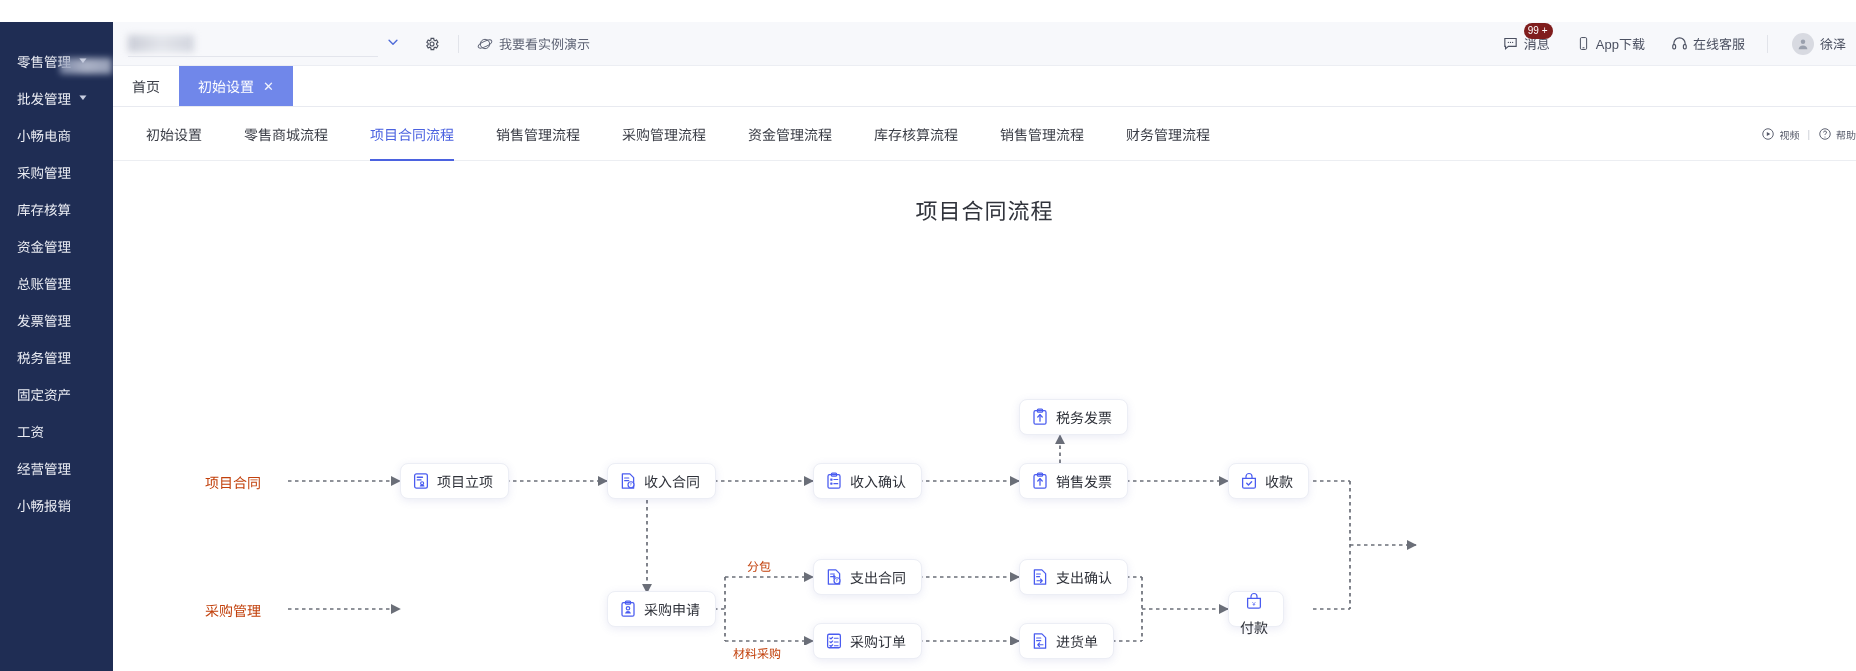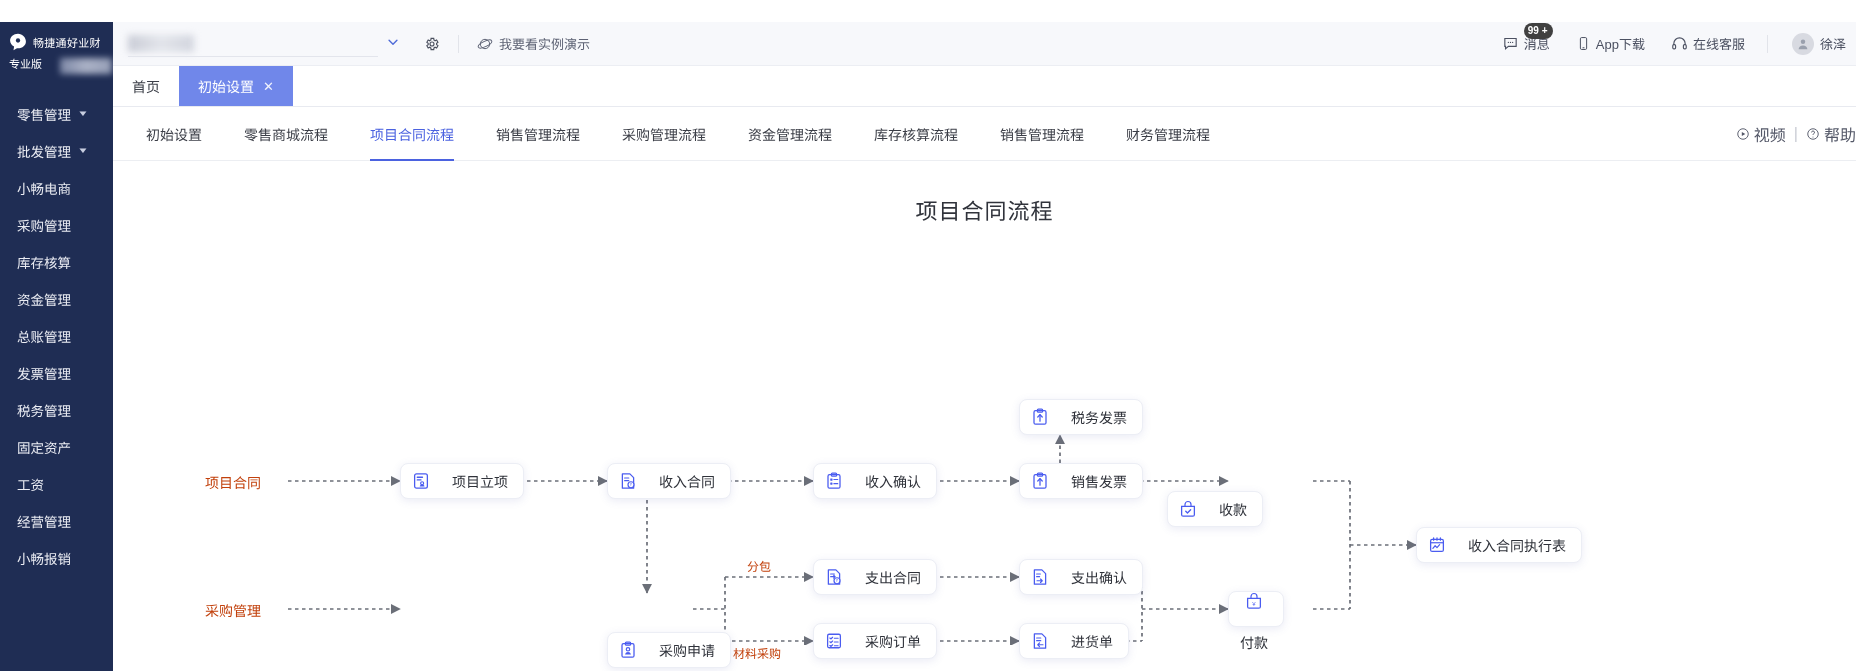--- a/index.html
+++ b/index.html
@@ -51,23 +51,23 @@
   }
   .chev-down { margin-left:18px; color:#4f6bd8; font-size:13px; cursor:pointer; }
   .gear { margin-left:24px; cursor:pointer; display:flex; align-items:center; }
   .vsep { width:1px; height:18px; background:#e2e4ea; margin:0 18px; }
   .demo-link { display:flex; align-items:center; gap:6px; font-size:13px;
                color:#5d6274; cursor:pointer; }
   .top-right { margin-left:auto; display:flex; align-items:center; padding-right:10px; }
   .tr-item { display:flex; align-items:center; gap:5px; font-size:13px;
              color:#4b5061; margin-left:26px; cursor:pointer; position:relative; }
   .badge {
-    position:absolute; left:22px; top:-11px; background:#404040; color:#fff;
+    position:absolute; left:22px; top:-11px; background:#7f1d1d; color:#fff;
     font-size:10px; line-height:1; padding:3px 5px 3px 4px; border-radius:9px;
-    font-weight:bold; white-space:nowrap;
+    font-weight:normal; white-space:nowrap;
   }
   .avatar {
     width:22px; height:22px; border-radius:50%; background:#d8dae1;
     display:flex; align-items:center; justify-content:center; margin-left:24px;
   }
   .uname { font-size:13px; color:#4b5061; margin-left:6px; }
 
   
   .tabstrip {
     position:absolute; left:113px; top:66px; right:0; height:41px;
@@ -92,64 +92,54 @@
     position:relative; font-size:14px; color:#3b3e47; margin-right:42px;
     cursor:pointer; white-space:nowrap; height:54px; display:flex; align-items:center;
   }
   .subtab.active { color:#4b62e0; }
   .subtab.active::after {
     content:""; position:absolute; left:0; right:0; bottom:0; height:2px;
     background:#4b62e0;
   }
   .help-area {
     position:absolute; right:0px; top:0; height:54px; display:flex;
-    align-items:center; font-size:16px; color:#545868; gap:6px;
+    align-items:center; font-size:10px; color:#545868; gap:6px;
   }
   .help-item { display:flex; align-items:center; gap:4px; cursor:pointer; }
   .help-sep { color:#c9ccd4; margin:0 2px; }
 
   .flow-title {
     text-align:center; font-size:22px; color:#30333b; margin-top:32px;
     letter-spacing:1px;
   }
 
   
   .canvas { position:relative; width:100%; height:420px; margin-top:0px; }
   .svg-layer { position:absolute; left:0; top:0; width:1743px; height:420px; }
   .node {
-    position:absolute; display:flex; align-items:center; gap:22px;
+    position:absolute; display:flex; align-items:center; gap:7px;
     height:36px; padding:0 15px 0 11px; background:#fff;
     border:1px solid #eceef5; border-radius:8px;
     box-shadow:0 2px 9px rgba(90,100,180,.13);
     font-size:14px; color:#2f323a; white-space:nowrap; cursor:pointer;
   }
   .node .ic { width:18px; height:18px; flex:0 0 18px; display:block; }
   .rowlabel {
     position:absolute; font-size:14px; color:#c2410c; white-space:nowrap;
   }
   .edgelabel {
     position:absolute; font-size:12px; color:#c2410c; white-space:nowrap;
   }
 </style>
 </head>
 <body>
 
 <div class="app">
 
   <aside class="sidebar">
-    <div class="logo-wrap">
-      <div class="logo-row">
-        <svg class="logo-mark" viewBox="0 0 24 24">
-          <path d="M12 2C6.6 2 2.5 5.6 2.5 10.2c0 3.1 1.9 5.8 4.8 7.2L6.6 22l4.2-2.6c.4 0 .8.1 1.2.1 5.4 0 9.5-3.6 9.5-8.2S17.4 2 12 2z" fill="#ffffff"></path>
-          <circle cx="12" cy="10.2" r="2.6" fill="#1f2d54"></circle>
-        </svg>
-        <span class="logo-text">畅捷通好业财</span>
-      </div>
-      <div class="logo-sub">专业版</div>
-    </div>
     <div class="logo-blur"></div>
 
     <nav class="nav">
       <div class="nav-item">
         <span>零售管理</span>
         <span class="caret">▼</span>
       </div>
       <div class="nav-item">
         <span>批发管理</span>
         <span class="caret">▼</span>
@@ -411,42 +401,31 @@
       <div class="node" style="left:906px; top:174px;">
         <svg class="ic" viewBox="0 0 24 24">
           <rect x="4" y="3.5" width="16" height="18" rx="2" fill="none" stroke="#4a5cf0" stroke-width="1.7"></rect>
           <rect x="8.5" y="1.5" width="7" height="4" rx="1.3" fill="none" stroke="#4a5cf0" stroke-width="1.6"></rect>
           <line x1="12" y1="17.5" x2="12" y2="9" stroke="#4a5cf0" stroke-width="1.7" stroke-linecap="round"></line>
           <path d="M9 12l3-3 3 3" fill="none" stroke="#4a5cf0" stroke-width="1.7" stroke-linecap="round" stroke-linejoin="round"></path>
         </svg>
         <span>税务发票</span>
       </div>
 
-      <div class="node" style="left:1054px; top:238px;margin-top:28px;">
+      <div class="node" style="left:1115px; top:238px;">
         <svg class="ic" viewBox="0 0 24 24">
           <path d="M3.5 8.5h17v11a2 2 0 0 1-2 2h-13a2 2 0 0 1-2-2z" fill="none" stroke="#4a5cf0" stroke-width="1.7"></path>
           <path d="M8 8.5V6a4 4 0 0 1 8 0v2.5" fill="none" stroke="#4a5cf0" stroke-width="1.6"></path>
           <path d="M9 15l2.3 2.3L15.5 13" fill="none" stroke="#4a5cf0" stroke-width="1.8" stroke-linecap="round" stroke-linejoin="round"></path>
         </svg>
         <span>收款</span>
       </div>
 
-      <div class="node" style="left:1303px; top:302px;">
-        <svg class="ic" viewBox="0 0 24 24">
-          <rect x="3.5" y="4.5" width="17" height="16" rx="2" fill="none" stroke="#4a5cf0" stroke-width="1.7"></rect>
-          <line x1="3.5" y1="9" x2="20.5" y2="9" stroke="#4a5cf0" stroke-width="1.6"></line>
-          <line x1="7.5" y1="2.5" x2="7.5" y2="5.5" stroke="#4a5cf0" stroke-width="1.7" stroke-linecap="round"></line>
-          <line x1="12" y1="2.5" x2="12" y2="5.5" stroke="#4a5cf0" stroke-width="1.7" stroke-linecap="round"></line>
-          <line x1="16.5" y1="2.5" x2="16.5" y2="5.5" stroke="#4a5cf0" stroke-width="1.7" stroke-linecap="round"></line>
-          <path d="M6.5 16.5l3-3.5 2.5 2.5 3.5-4" fill="none" stroke="#4a5cf0" stroke-width="1.6" stroke-linecap="round" stroke-linejoin="round"></path>
-        </svg>
-        <span>收入合同执行表</span>
-      </div>
-
-      <div class="node" style="left:494px; top:366px;margin-top:41px;">
+
+      <div class="node" style="left:494px; top:366px;">
         <svg class="ic" viewBox="0 0 24 24">
           <rect x="4" y="3.5" width="16" height="18" rx="2" fill="none" stroke="#4a5cf0" stroke-width="1.7"></rect>
           <rect x="8.5" y="1.5" width="7" height="4" rx="1.3" fill="none" stroke="#4a5cf0" stroke-width="1.6"></rect>
           <circle cx="12" cy="11" r="2.3" fill="none" stroke="#4a5cf0" stroke-width="1.6"></circle>
           <path d="M8 18c.6-2.2 2.2-3.3 4-3.3s3.4 1.1 4 3.3z" fill="#4a5cf0"></path>
         </svg>
         <span>采购申请</span>
       </div>
 
       <div class="node" style="left:700px; top:334px;">

